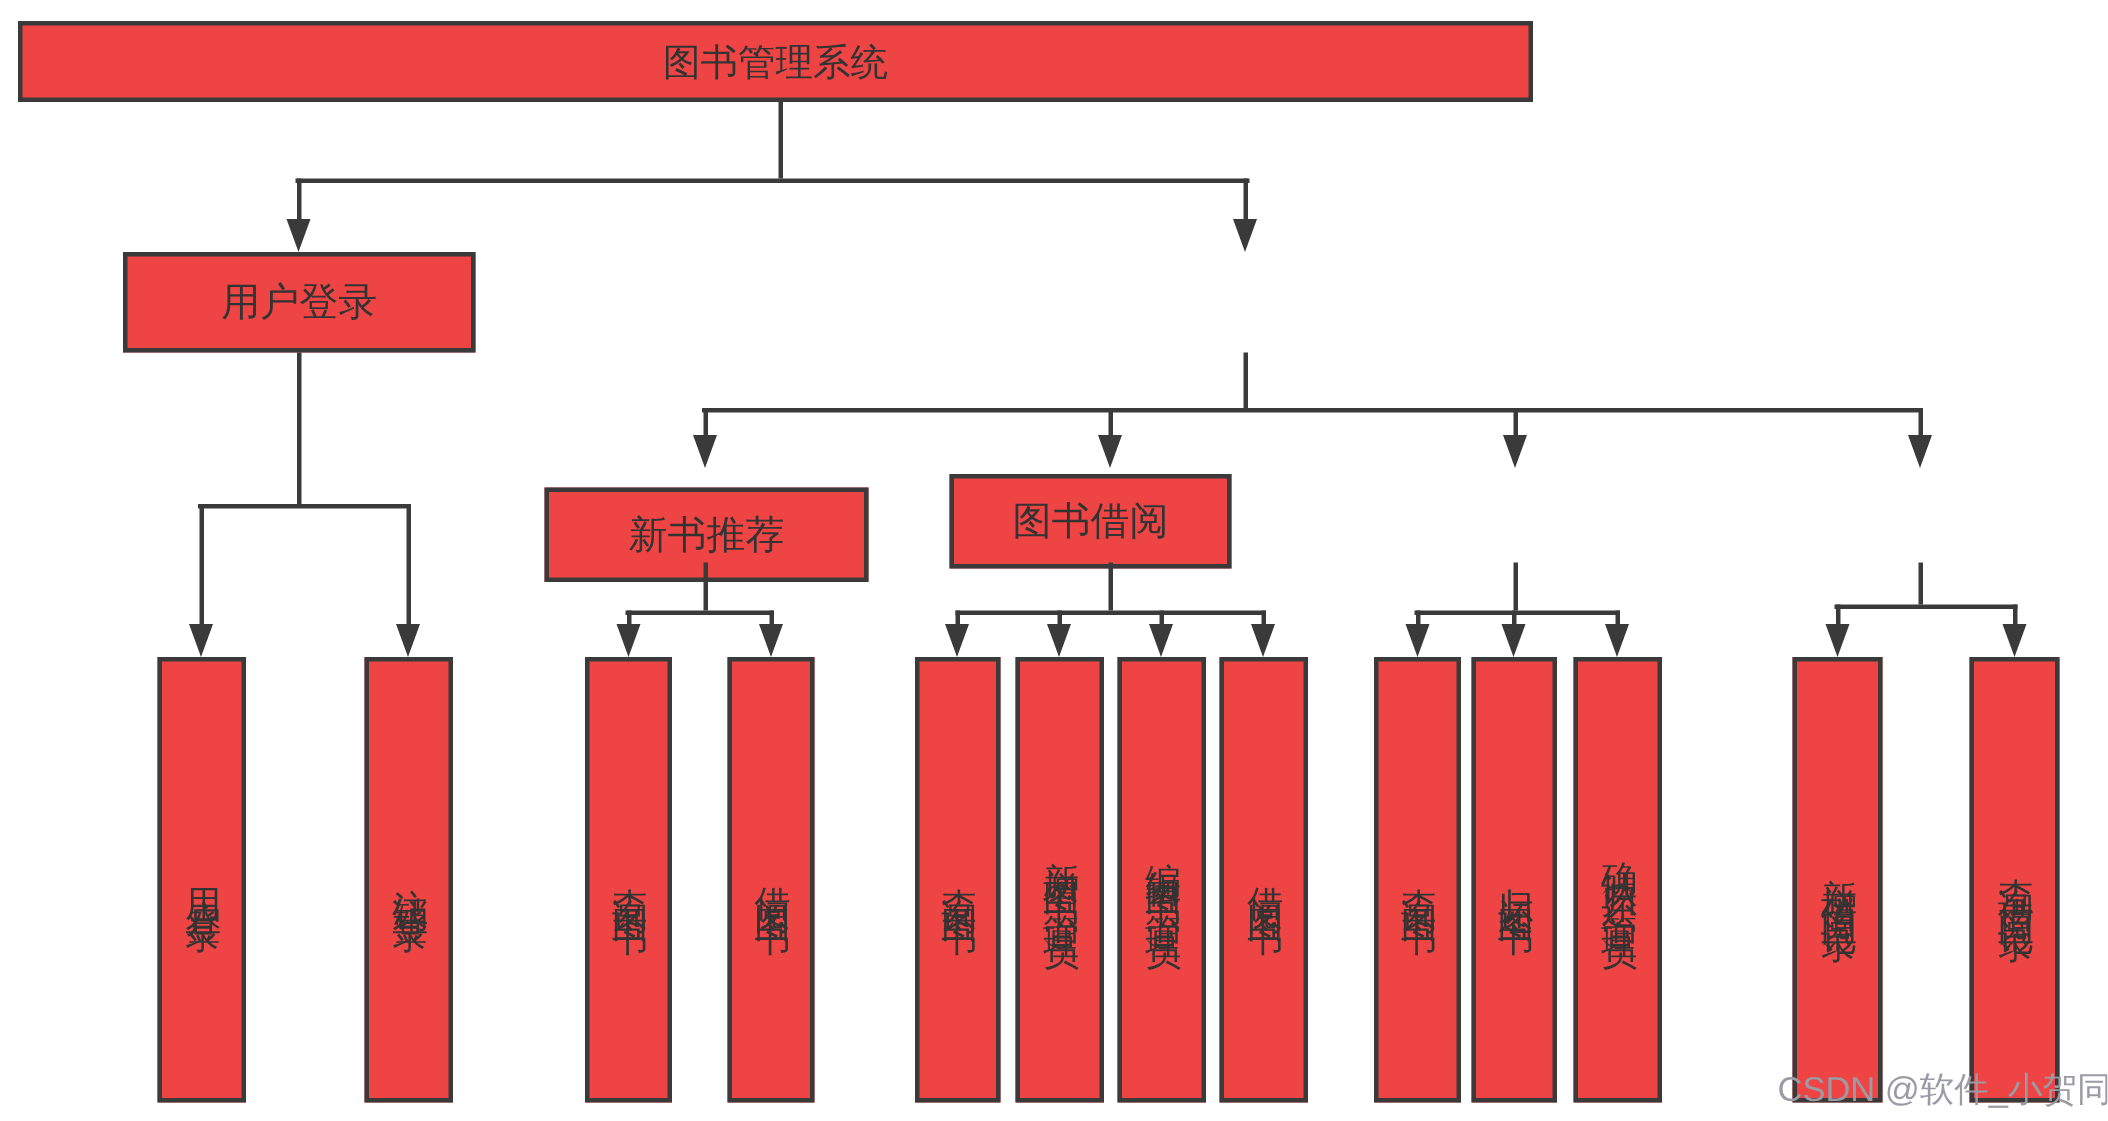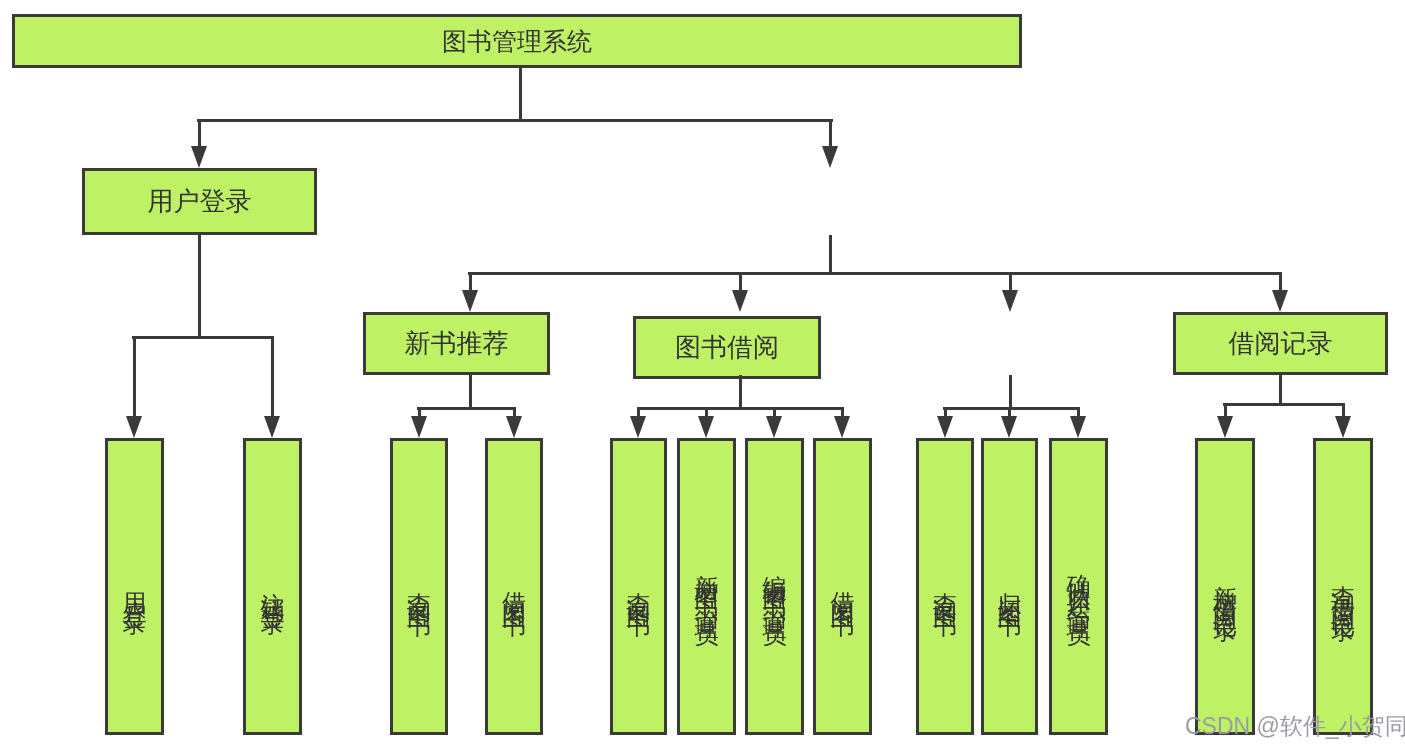--- a/index.html
+++ b/index.html
@@ -8,21 +8,21 @@
     width:1405px;height:747px;
     background:#ffffff;
     font-family:"Liberation Sans","DejaVu Sans",sans-serif;
     color:#333333;
     overflow:hidden;
   }
   .box{
     position:absolute;
     box-sizing:border-box;
     border:3px solid #3a3a3a;
-    background:#bef264;
+    background:#ef4444;
     display:flex;
     align-items:center;
     justify-content:center;
   }
   .hbox span{white-space:nowrap;}
   .hbox{font-size:26px;}
   .root-box{font-size:25px;}
   .vbox .vtext{
     writing-mode:vertical-rl;
     text-orientation:mixed;
@@ -78,28 +78,25 @@
   <div class="hline" style="left:468px;top:272px;width:814px"></div>
   <div class="vline" style="left:469px;top:272px;height:18px"></div>
   <div class="arrow" style="left:462px;top:290px"></div>
   <div class="vline" style="left:739px;top:272px;height:18px"></div>
   <div class="arrow" style="left:732px;top:290px"></div>
   <div class="vline" style="left:1009px;top:272px;height:18px"></div>
   <div class="arrow" style="left:1002px;top:290px"></div>
   <div class="vline" style="left:1279px;top:272px;height:18px"></div>
   <div class="arrow" style="left:1272px;top:290px"></div>
 
-  <div class="box hbox" style="left:363px;top:312px;width:187px;height:63px">
+  <div class="box hbox" style="left:363px;top:325px;width:216px;height:63px">
     <span>新书推荐</span>
   </div>
   <div class="box hbox" style="left:633px;top:316px;width:188px;height:63px">
     <span>图书借阅</span>
-  </div>
-  <div class="box hbox" style="left:1173px;top:312px;width:215px;height:63px">
-    <span>借阅记录</span>
   </div>
 
   <div class="vline" style="left:469px;top:375px;height:32px"></div>
   <div class="hline" style="left:417px;top:407px;width:99px"></div>
   <div class="vline" style="left:418px;top:407px;height:9px"></div>
   <div class="arrow" style="left:411px;top:416px"></div>
   <div class="vline" style="left:513px;top:407px;height:9px"></div>
   <div class="arrow" style="left:506px;top:416px"></div>
 
   <div class="vline" style="left:739px;top:375px;height:32px"></div>

